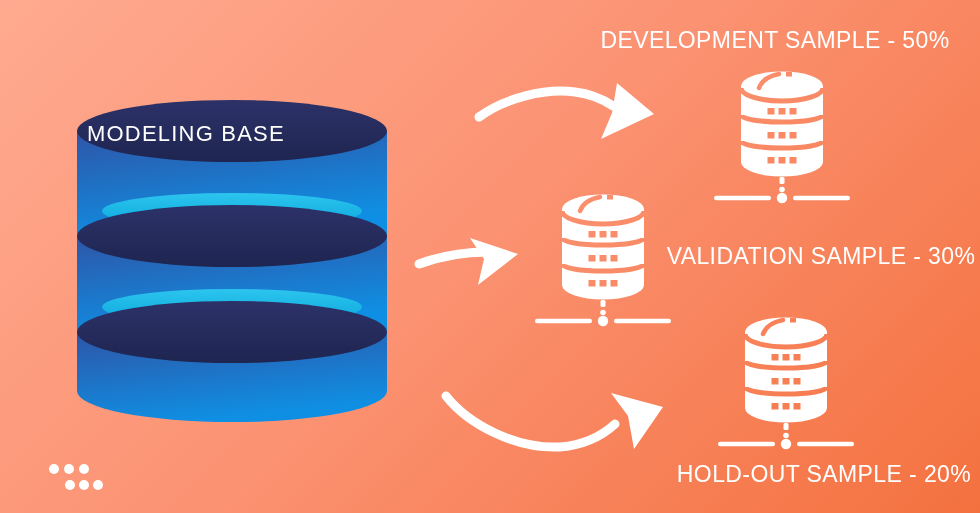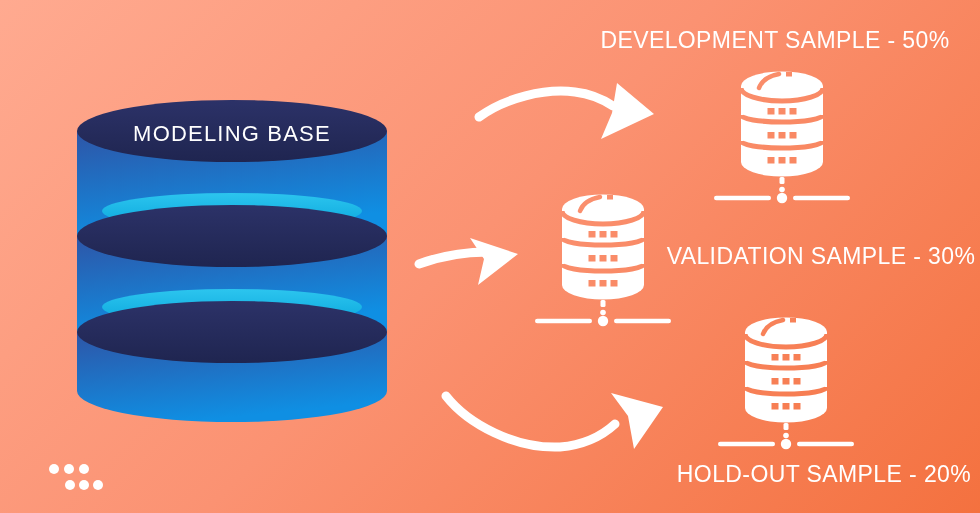--- a/index.html
+++ b/index.html
@@ -8,21 +8,20 @@
     width:980px;height:513px;
     overflow:hidden;
     background:linear-gradient(135deg,#ffaa90 0%,#fb9descent 0,#fb9272 48%,#f4713f 100%);
     background:linear-gradient(135deg,#ffaa90 0%,#fb9272 48%,#f4713f 100%);
     font-family:"Liberation Sans",sans-serif;
   }
   .abs{position:absolute;}
   .modeling-label{
     position:absolute;
     left:87px;top:121px;width:290px;
-    text-align:center;
     color:#ffffff;
     font-size:22px;
     font-weight:500;
     letter-spacing:1.2px;
     white-space:nowrap;
   }
   .sample-label{
     position:absolute;
     width:420px;
     text-align:center;

